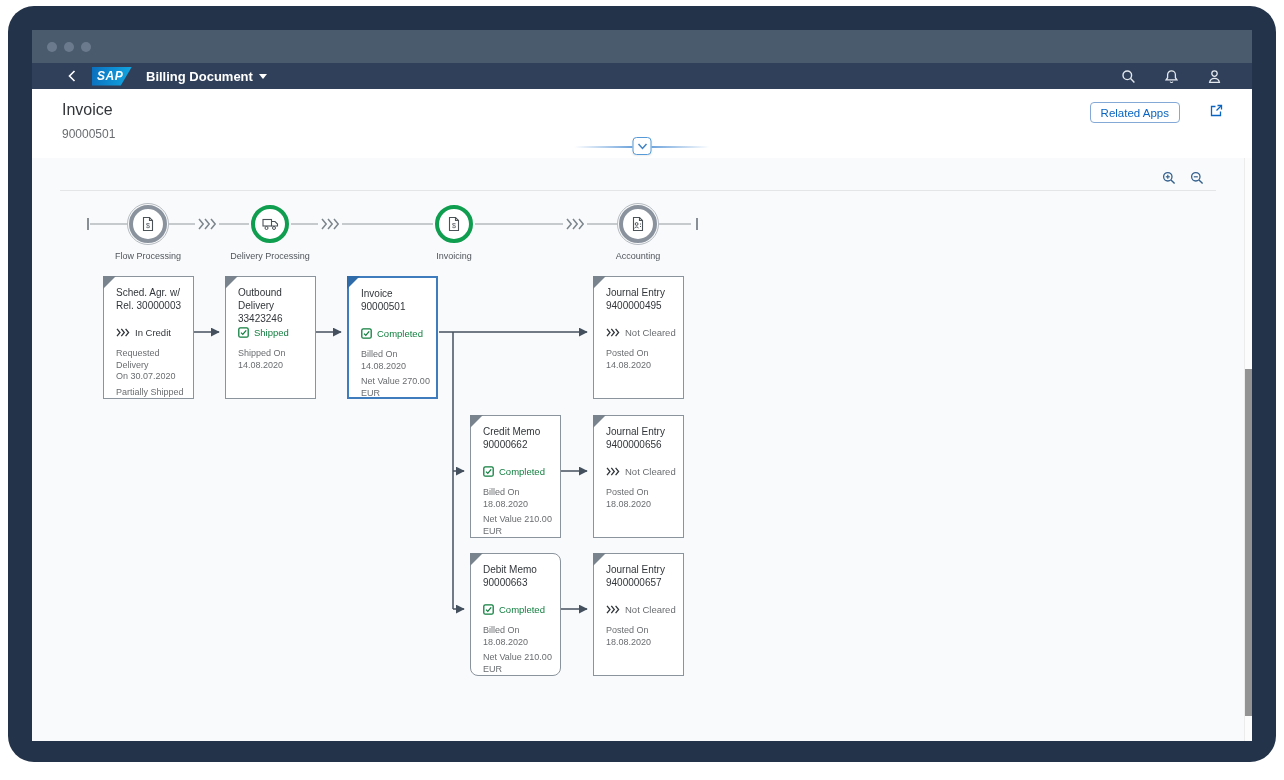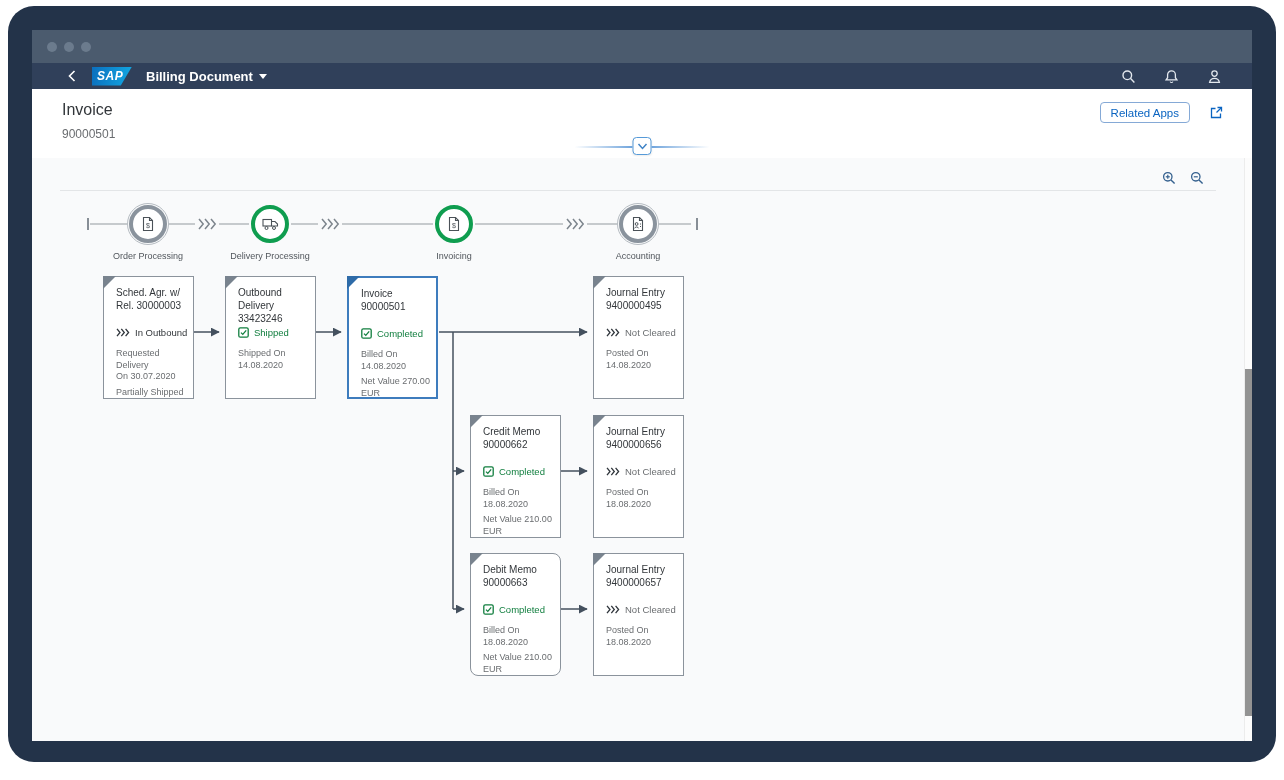--- a/index.html
+++ b/index.html
@@ -18,21 +18,21 @@
   .shell-title { margin-left:14px; font-size:13px; font-weight:bold; display:flex; align-items:center; gap:6px; cursor:pointer; }
   .caret-down { width:0; height:0; border-left:4px solid transparent; border-right:4px solid transparent; border-top:5px solid #fff; }
   .shell-spacer { flex:1; }
   .shell-actions { display:flex; gap:27px; margin-right:30px; }
   .shell-icon-btn { width:16px; height:16px; display:flex; align-items:center; justify-content:center; cursor:pointer; }
 
   
   .page-head { height:69px; background:#fff; position:relative; flex:0 0 auto; }
   .pg-title { position:absolute; left:30px; top:12px; font-size:16px; color:#32363a; }
   .pg-sub { position:absolute; left:30px; top:38px; font-size:12px; color:#6a6d70; }
-  .head-actions { position:absolute; right:28px; top:13px; display:flex; align-items:center; gap:18px; }
+  .head-actions { position:absolute; right:28px; top:13px; display:flex; align-items:flex-start; gap:28px; }
   .btn-related { height:21px; padding:0 10px; background:#fff; border:1px solid #85a9d6; border-radius:4px; color:#0a64c1; font-size:11.5px; font-family:inherit; cursor:pointer; }
   .share-btn { width:16px; height:16px; display:flex; align-items:center; justify-content:center; cursor:pointer; }
   .collapse-pill { position:absolute; left:50%; top:48px; transform:translateX(-50%); width:19px; height:18px; background:#fff; border:1px solid #569ad8; border-radius:4px; display:flex; align-items:center; justify-content:center; box-shadow:0 1px 2px rgba(0,0,0,.08); cursor:pointer; }
   .collapse-pill::before, .collapse-pill::after { content:''; position:absolute; top:8px; width:58px; height:2px; }
   .collapse-pill::before { right:100%; margin-right:1px; background:linear-gradient(to left,#6fa4dc,rgba(111,164,220,0)); }
   .collapse-pill::after  { left:100%;  margin-left:1px;  background:linear-gradient(to right,#6fa4dc,rgba(111,164,220,0)); }
 
   
   .tabs { height:21px; display:flex; gap:21px; padding-left:30px; border-bottom:1px solid #e2e4e6; flex:0 0 auto; background:#fff; }
   .tab { font-size:12px; line-height:19px; color:#6a6d70; position:relative; cursor:pointer; white-space:nowrap; }
@@ -181,21 +181,21 @@
         </svg>
 
       <div class="lane neutral" style="left:56px">
         <div class="node">
           <svg width="14" height="16" viewBox="0 0 14 16">
               <path d="M2.5 1.5 H8.5 L11.5 4.5 V14.5 H2.5 Z" fill="none" stroke="#4b5258" stroke-width="1.1"></path>
               <path d="M8.5 1.5 V4.5 H11.5" fill="none" stroke="#4b5258" stroke-width="1.1"></path>
               <text x="7" y="11.5" font-size="7" text-anchor="middle" fill="#4b5258" font-family="Liberation Sans, sans-serif">$</text>
             </svg>
         </div>
-        <div class="lane-label">Order Processing</div>
+        <div class="lane-label">Flow Processing</div>
       </div>
       <div class="lane positive" style="left:178px">
         <div class="node">
           <svg width="17" height="13" viewBox="0 0 17 13">
               <rect x="1" y="1.5" width="8.5" height="6.5" fill="none" stroke="#4b5258" stroke-width="1.1"></rect>
               <path d="M9.5 3.5 H13 L15.5 6 V8 H9.5" fill="none" stroke="#4b5258" stroke-width="1.1"></path>
               <circle cx="4.5" cy="10" r="1.5" fill="none" stroke="#4b5258" stroke-width="1"></circle>
               <circle cx="12" cy="10" r="1.5" fill="none" stroke="#4b5258" stroke-width="1"></circle>
             </svg>
         </div>
@@ -248,21 +248,21 @@
     <span class="fold"></span>
     <div class="c-title">Sched. Agr. w/
 Rel. 30000003</div>
     <div class="c-status in-process">
 
       <span class="ic chev-icon">
         <svg width="14" height="9" viewBox="0 0 14 9">
                   <path d="M1 .8 l3 3.7 L1 8.2 M5.3 .8 l3 3.7 -3 3.7 M9.6 .8 l3 3.7 -3 3.7" fill="none" stroke="#2f353b" stroke-width="1.3"></path>
                 </svg>
       </span>
-      <span class="c-status-label">In Outbound</span>
+      <span class="c-status-label">In Credit</span>
     </div>
     <div class="c-attrs">
               <div class="c-attr">Requested Delivery
 On 30.07.2020</div>
               <div class="c-attr">Partially Shipped</div>
             </div>
   </div>
           <div class="card" style="left: 193px; top: 118px;">
     <span class="fold"></span>
     <div class="c-title">Outbound

